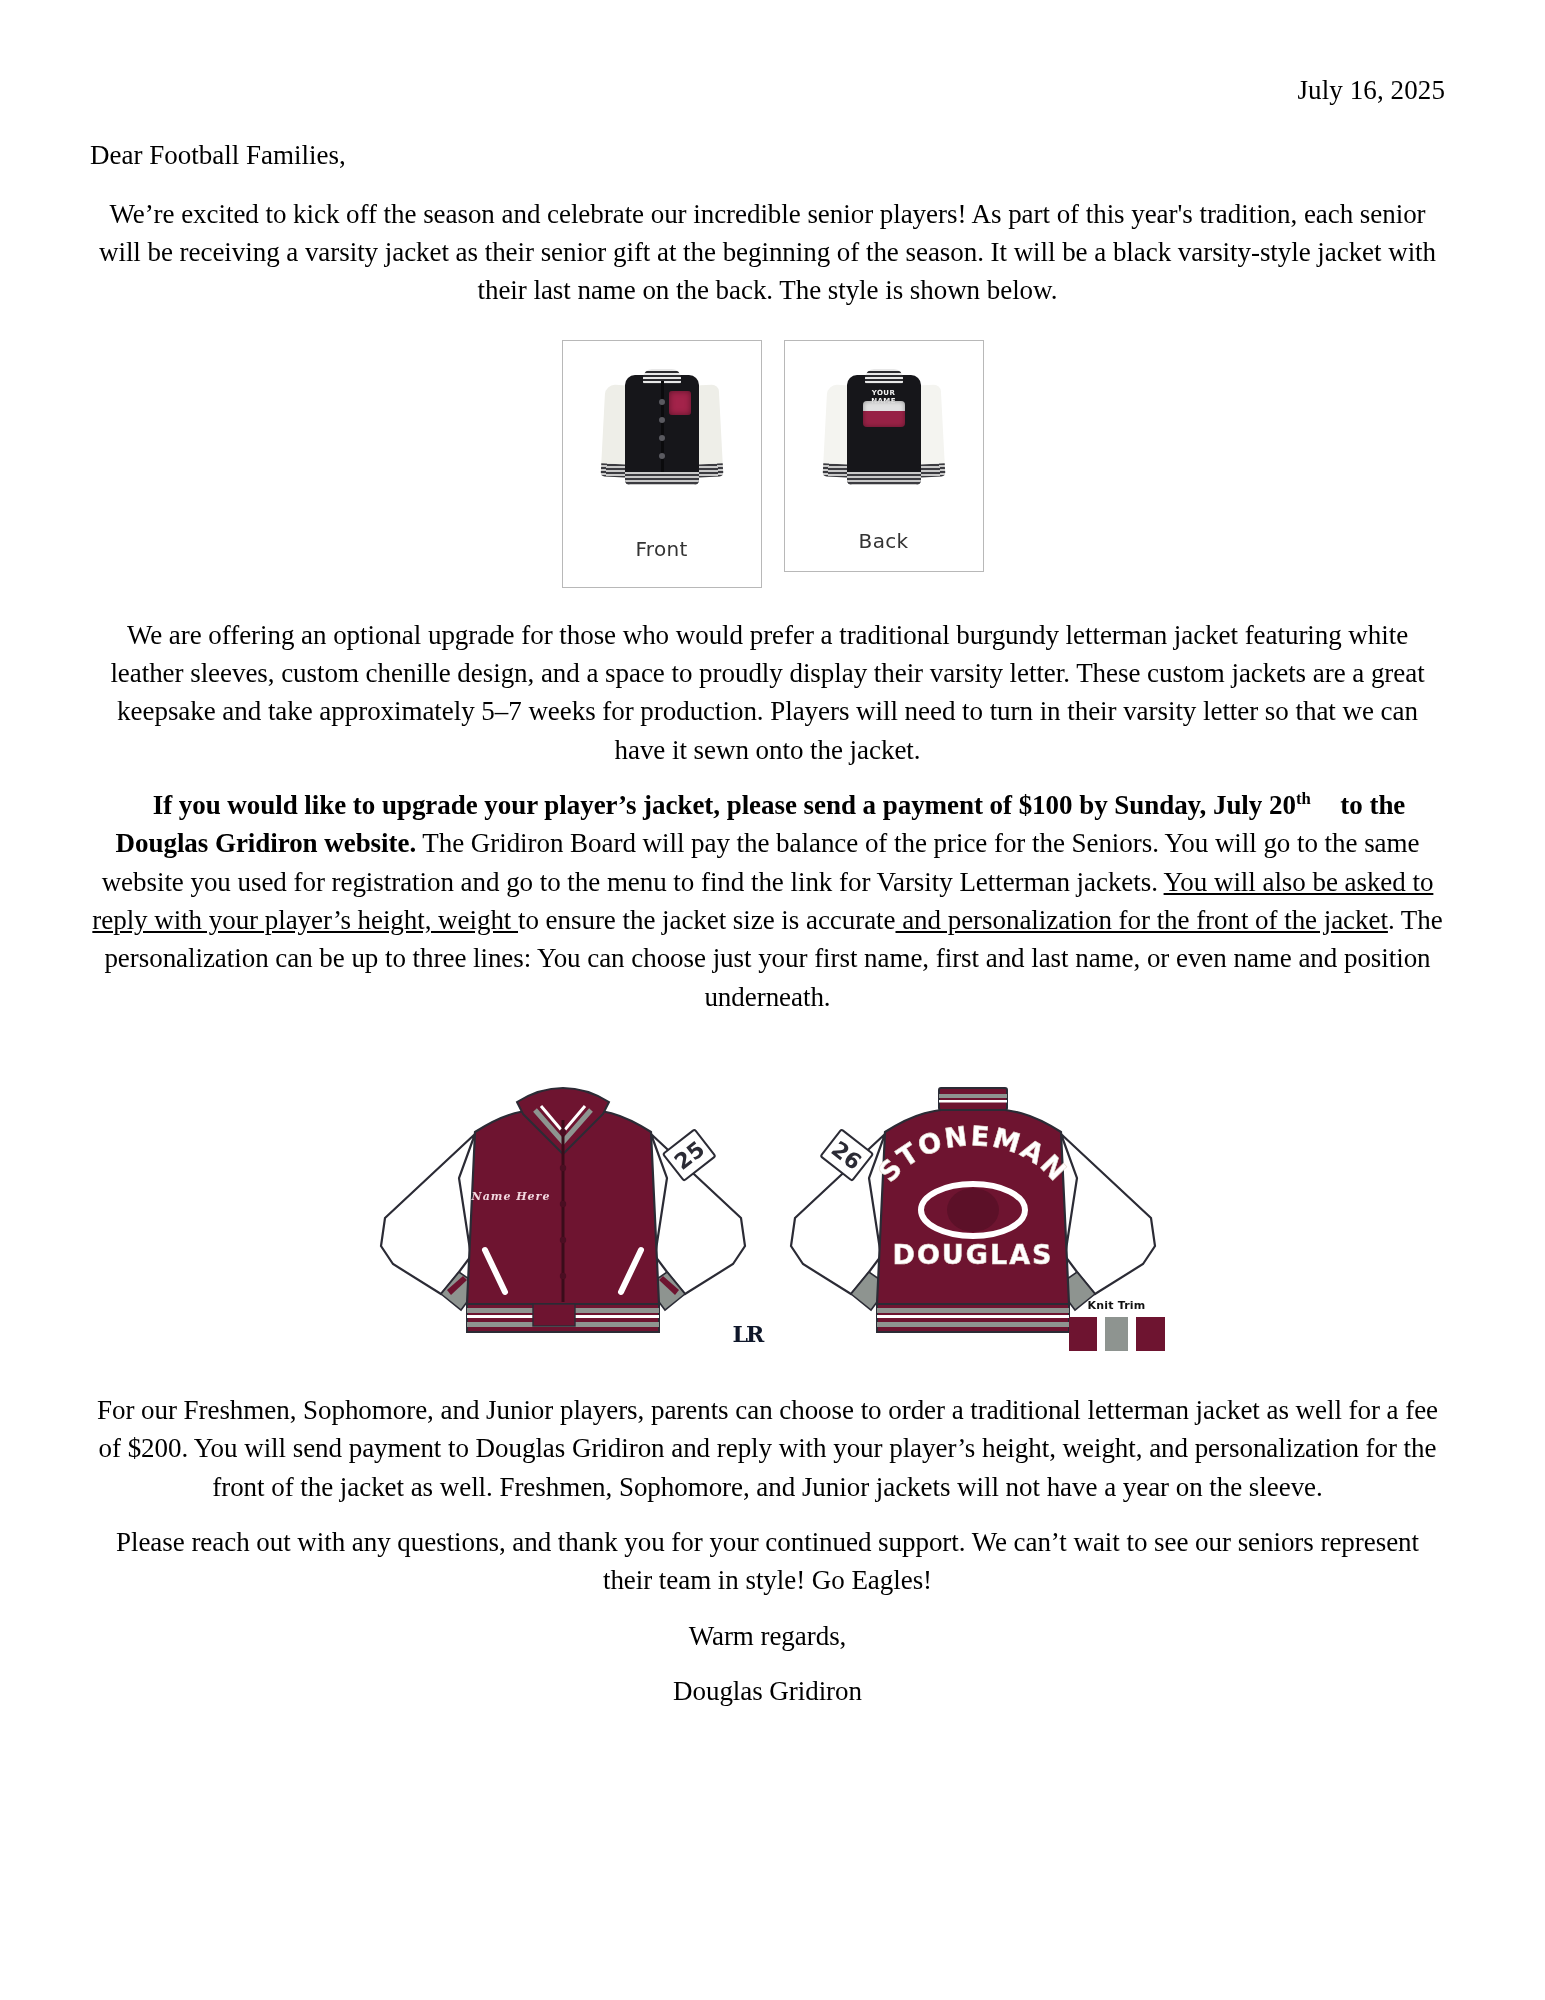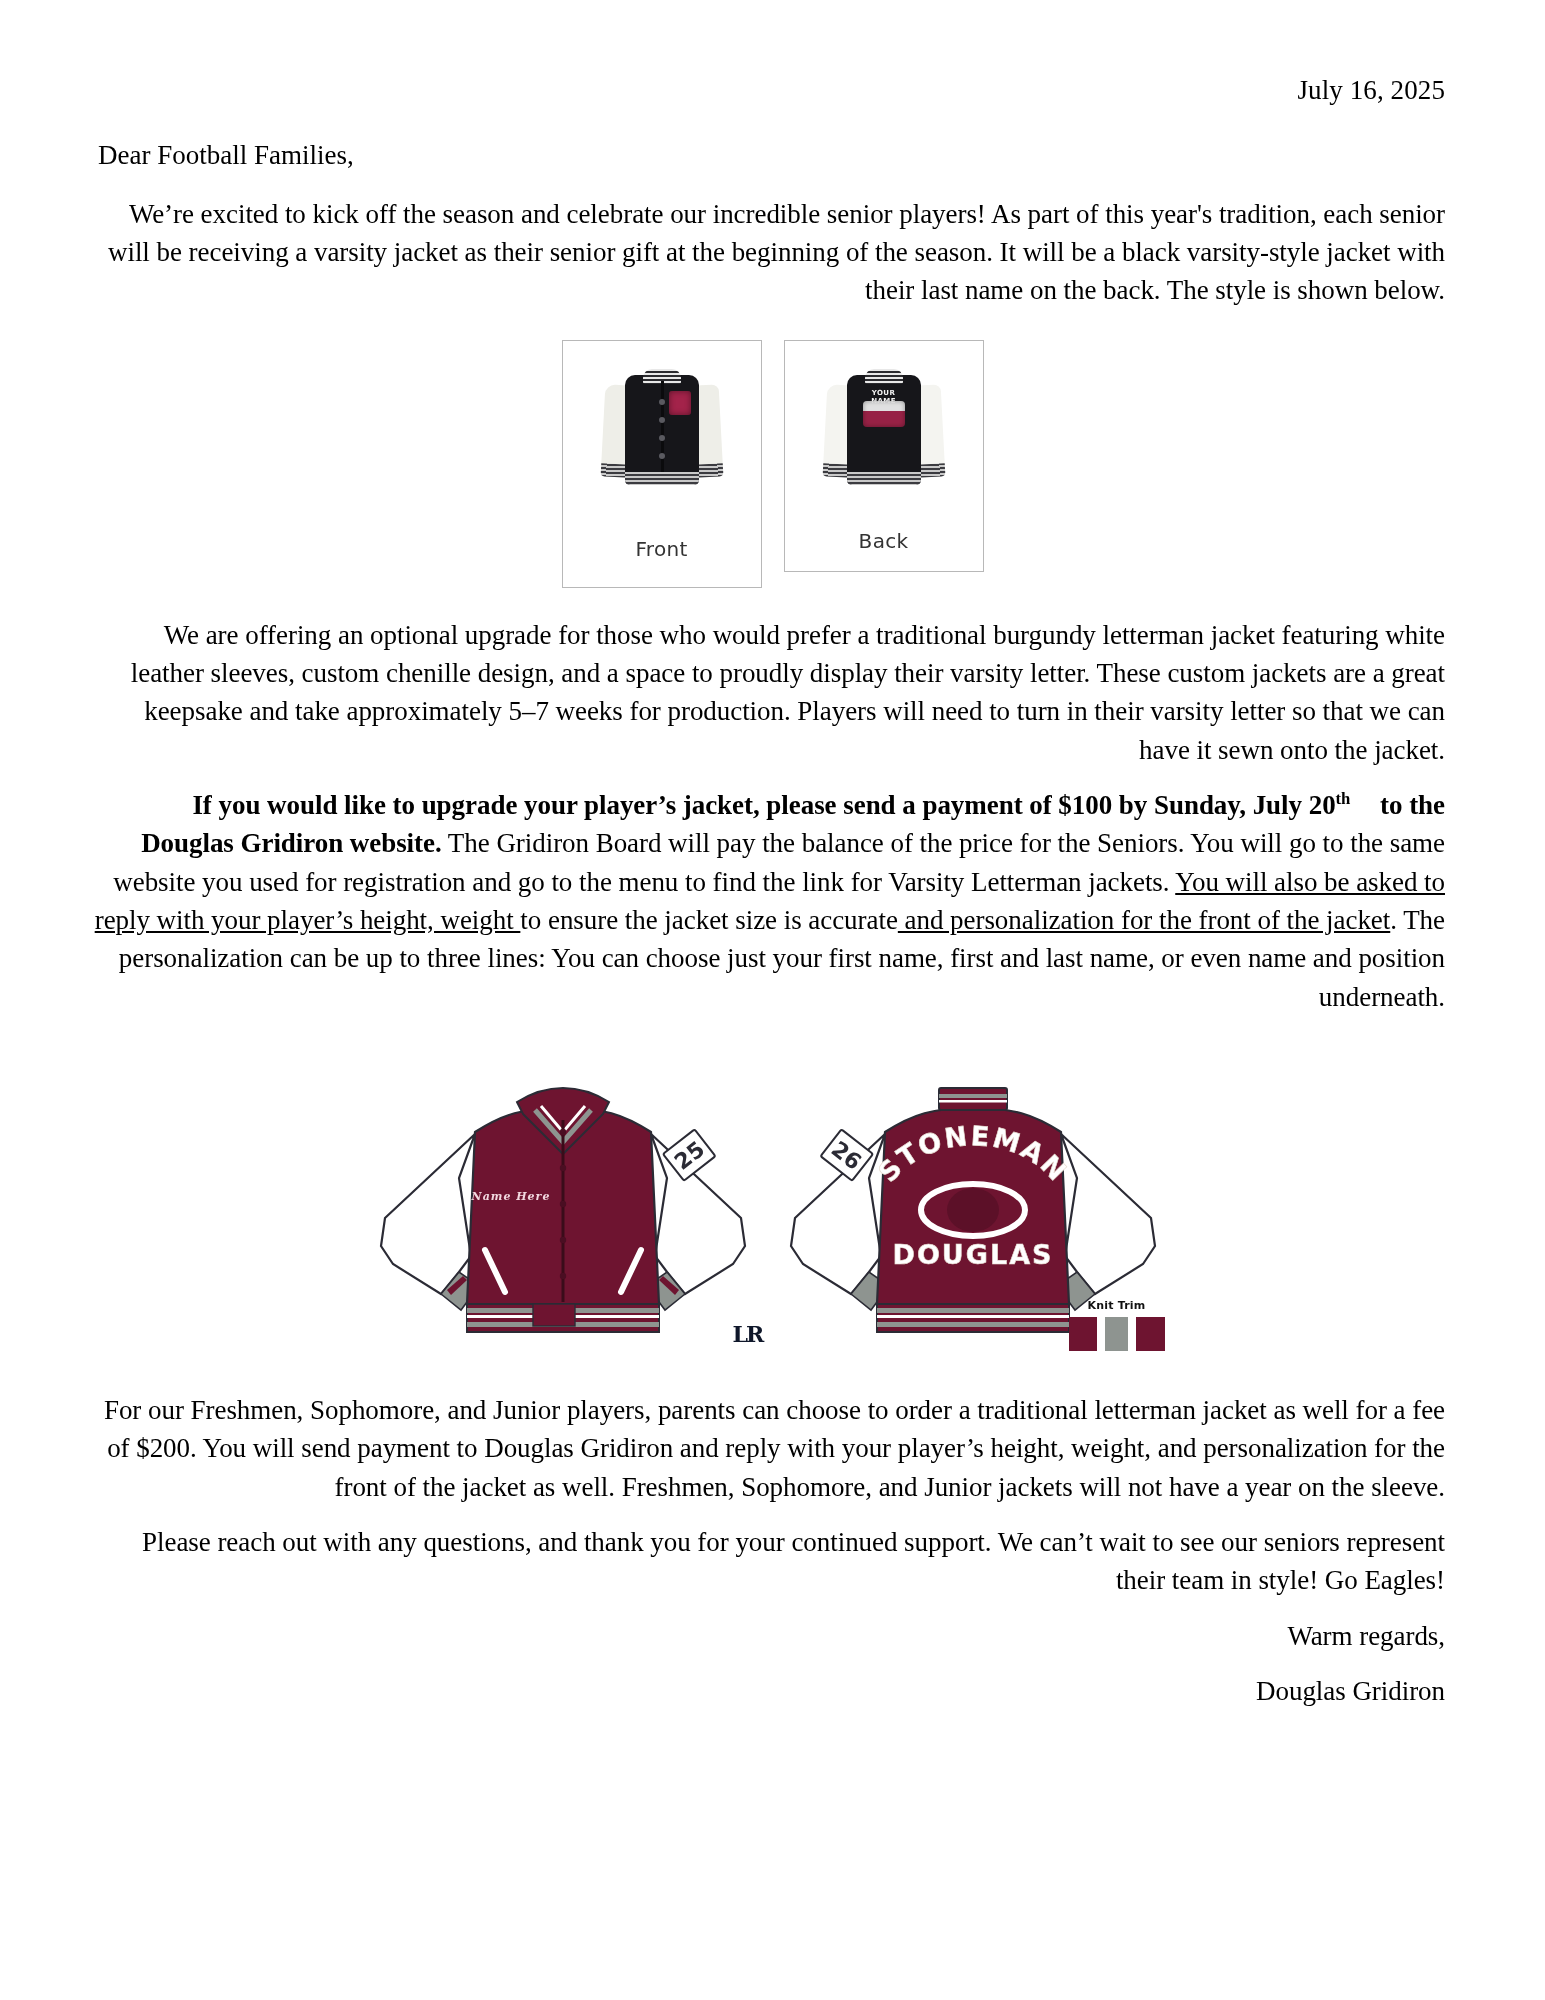--- a/index.html
+++ b/index.html
@@ -33,27 +33,27 @@
     text-align: right;
     font-size: 27px;
     line-height: 1.35;
     padding-top: 72px;
     letter-spacing: 0.1px;
   }
   p.body-text {
     font-size: 27px;
     line-height: 1.42;
     margin: 0 0 17px 0;
-    text-align: right;
+    text-align: center;
     letter-spacing: -0.05px;
   }
   p.salutation {
     font-size: 27px;
     line-height: 1.42;
-    margin: 28px 0 20px 8px;
+    margin: 28px 0 20px 0;
   }
   .bold-lead { font-weight: bold; margin-left: 23px; }
   .u { text-decoration: underline; text-underline-offset: 2px; }
   sup.ord {
     font-size: 0.62em;
     vertical-align: super;
     line-height: 0;
     font-weight: bold;
   }
 

